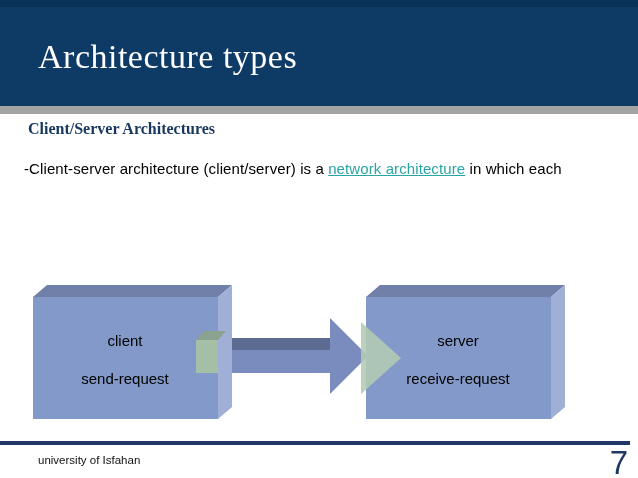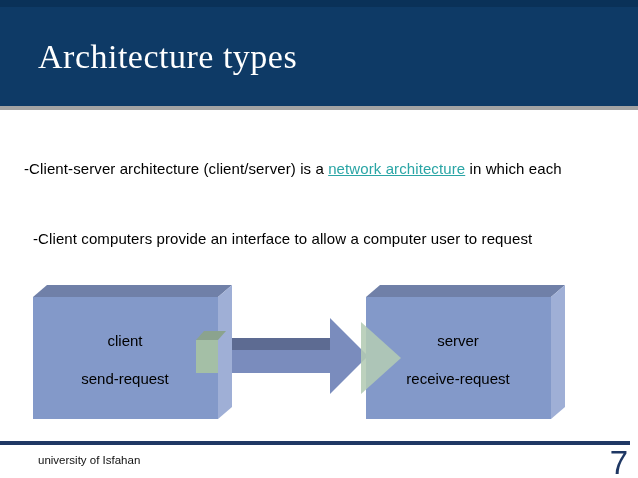--- a/index.html
+++ b/index.html
@@ -2,21 +2,21 @@
 <html><head>
 <meta charset="utf-8">
 <style>
   html,body{margin:0;padding:0;}
   body{width:638px;height:478px;position:relative;background:#ffffff;overflow:hidden;
        font-family:"Liberation Sans",sans-serif;}
   .slide{position:absolute;inset:0;width:638px;height:478px;}
 
   
   .header{position:absolute;left:0;top:0;width:638px;height:106px;background:#0e3a66;
-          border-bottom:4px solid #a3a3a3;}
+          border-bottom:8px solid #a3a3a3;}
   .header-top-stripe{position:absolute;left:0;top:0;width:638px;height:7px;background:#0a3158;}
   .slide-title{position:absolute;left:38px;top:38px;color:#ffffff;
                font-family:"Liberation Serif",serif;font-size:34px;font-weight:400;
                letter-spacing:0.5px;white-space:nowrap;}
 
   
   .section-heading{position:absolute;left:28px;top:120px;color:#17375e;
                    font-family:"Liberation Serif",serif;font-size:16px;font-weight:700;
                    white-space:nowrap;}
   .para{position:absolute;color:#000000;font-size:15px;letter-spacing:0.1px;}
@@ -40,26 +40,26 @@
 </head>
 <body>
 
 <div class="slide">
 
   <div class="header">
     <div class="header-top-stripe"></div>
     <div class="slide-title">Architecture types</div>
   </div>
 
+  <div class="section-heading">Client/Server Architectures</div>
 
   <div class="para" id="para1">
       <span class="line"><span>-Client-server architecture (client/server) is a </span><span class="hlink">network architecture</span><span> in which each</span></span>
     </div>
   <div class="para" id="para2">
-      <span class="line"><span>-Client computers provide an interface to allow a computer user to request</span></span>
     </div>
 
   <svg class="diagram" width="638" height="160" viewBox="0 278 638 160" xmlns="http://www.w3.org/2000/svg">
 
     <polygon points="196,338 332,338 332,350 196,350" fill="#5d6b92"></polygon>
     <polygon points="196,350 332,350 332,373 196,373" fill="#7a8cbd"></polygon>
     <polygon points="330,318 368,356 330,394" fill="#7a8cbd"></polygon>
 
     <polygon points="33,297 47,285 232,285 218,297" fill="#7080a8"></polygon>
     <polygon points="218,297 232,285 232,407 218,419" fill="#9fafd6"></polygon>

